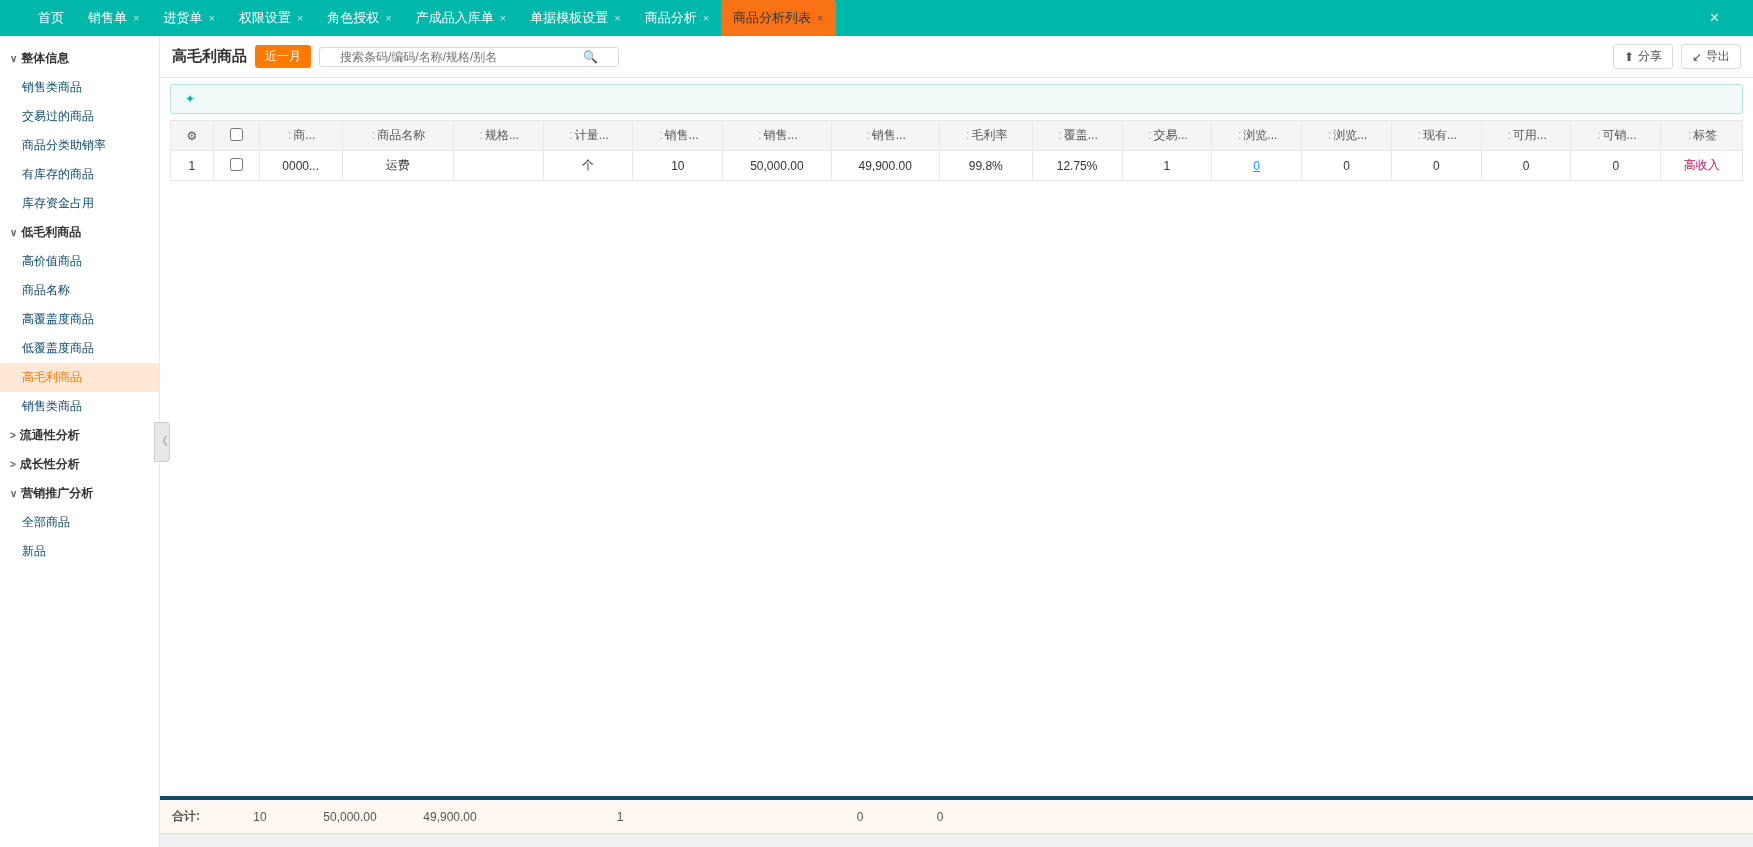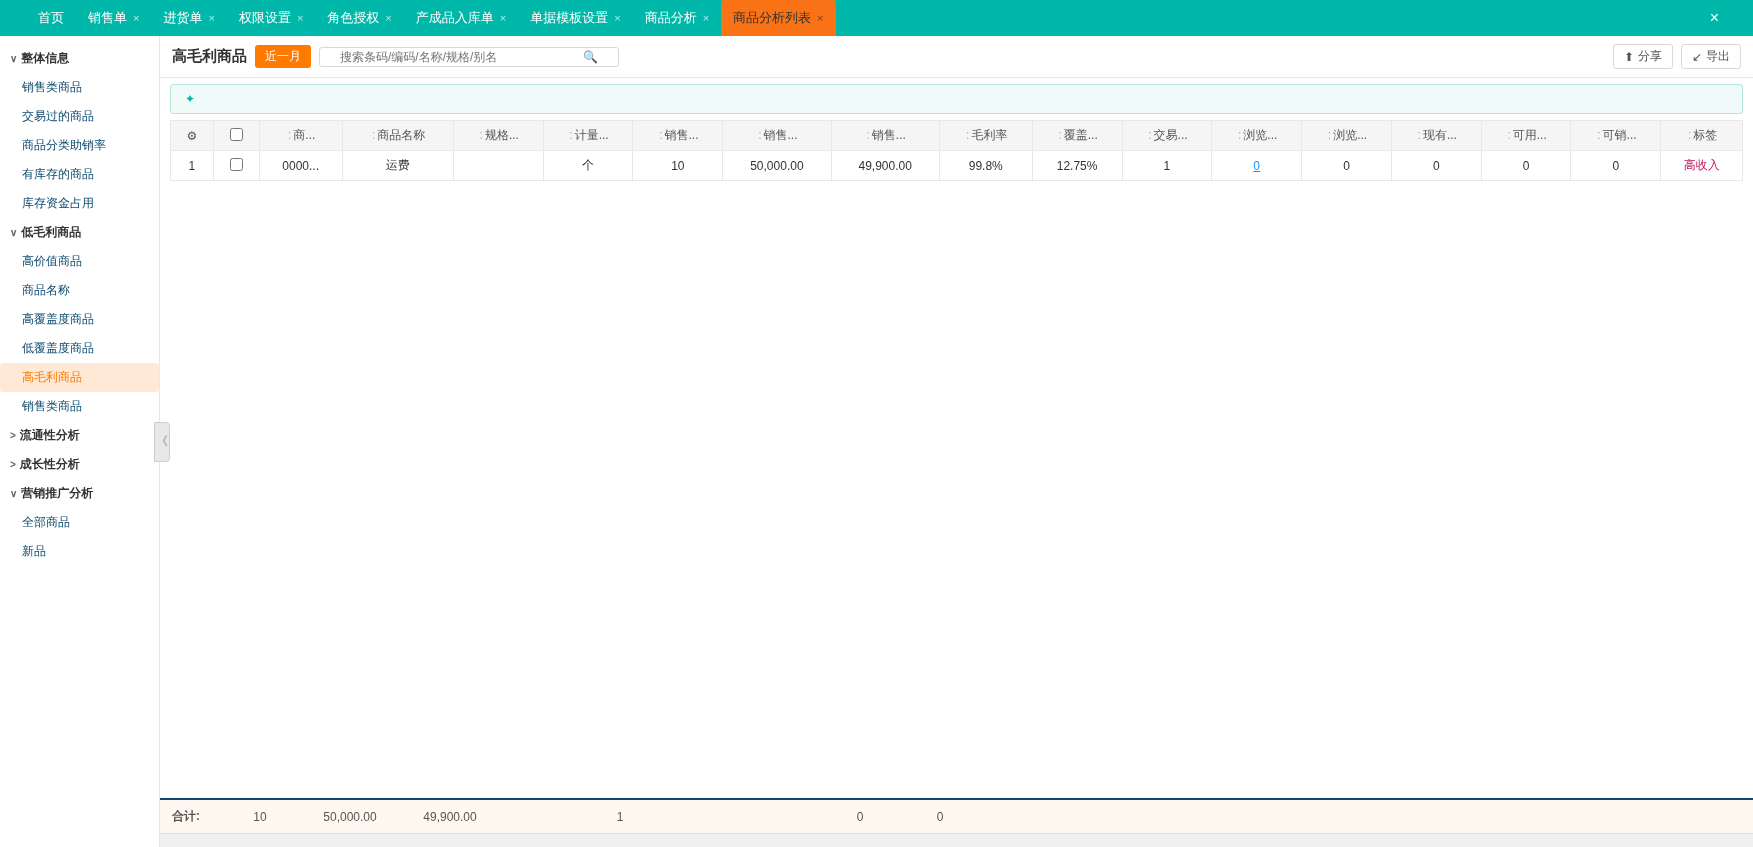--- a/index.html
+++ b/index.html
@@ -179,21 +179,21 @@
       text-align: center;
       color: #333;
     }
     .col-resize { cursor: col-resize; color: #aaa; margin: 0 2px; }
 
     
     .footer-bar {
       display: flex;
       align-items: center;
       padding: 8px 12px;
-      border-top: 2px solid #0c4a6e;
+      border-top: 4px solid #0c4a6e;
       background: #fff8f0;
       font-size: 12px;
       color: #555;
     }
     .footer-bar .total-label { margin-right: 20px; font-weight: bold; }
     .footer-values {
       display: flex;
       gap: 0;
     }
     .footer-cell {

